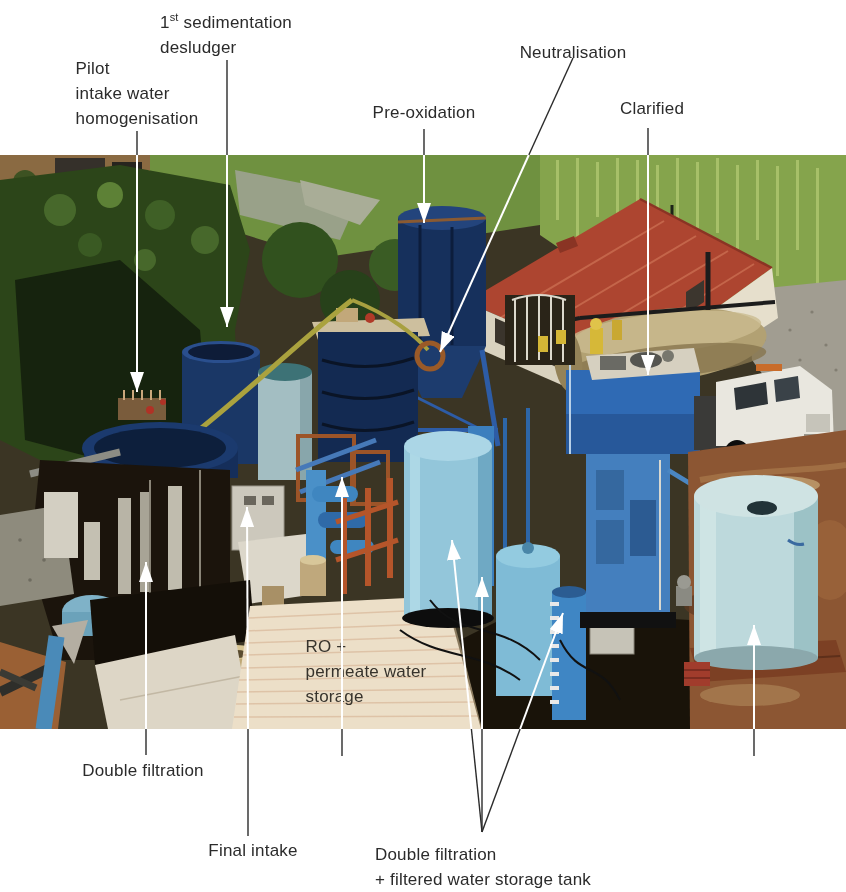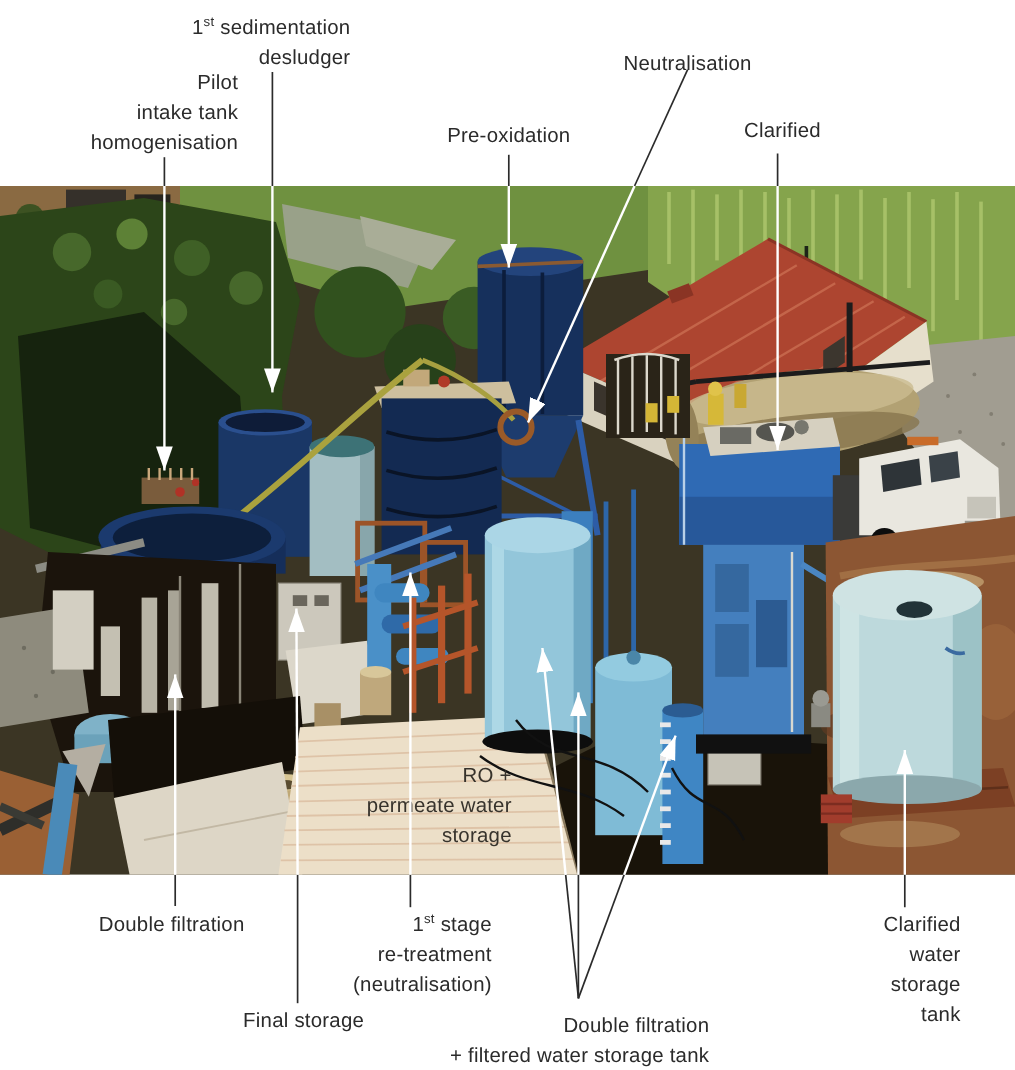--- a/index.html
+++ b/index.html
@@ -1,21 +1,21 @@
 <!DOCTYPE html>
 <html><head>
 <meta charset="utf-8">
 <style>
   html,body{margin:0;padding:0;background:#fff;}
   .page{position:relative;width:846px;height:892px;background:#ffffff;overflow:hidden;
         font-family:"Liberation Sans",sans-serif;}
   .photo-wrap{position:absolute;left:0;top:155px;width:846px;height:574px;}
   .photo-wrap svg{display:block;}
   .arrows{position:absolute;left:0;top:0;width:846px;height:892px;pointer-events:none;}
-  .lbl{position:absolute;transform:translateX(-50%);text-align:right;
+  .lbl{position:absolute;transform:translateX(-50%);text-align:left;
        font-size:17px;line-height:25px;color:#2b2b2b;white-space:pre-line;letter-spacing:.2px;}
   .lbl sup{font-size:11px;vertical-align:super;line-height:0;}
   .lbl.on-photo{color:#37332c;}
 </style>
 </head>
 <body>
 
 <div class="page">
 
   <div class="photo-wrap">
@@ -412,36 +412,31 @@
       <line x1="482" y1="729" x2="482" y2="577" marker-end="url(#ah)"></line>
       <line x1="520.1" y1="729" x2="563" y2="613" marker-end="url(#ah)"></line>
       <line x1="754" y1="729" x2="754" y2="625" marker-end="url(#ah)"></line>
     </g>
   </svg>
 
   <div class="lbl" style="left:226px;top:10px"><span>1</span><sup>st</sup><span> sedimentation
 desludger</span></div>
 
   <div class="lbl" style="left:137px;top:56px">Pilot
-intake tank
+intake water
 homogenisation</div>
 
   <div class="lbl" style="left:424px;top:100px">Pre-oxidation</div>
 
   <div class="lbl" style="left:573px;top:40px">Neutralisation</div>
 
   <div class="lbl" style="left:652px;top:96px">Clarified</div>
 
   <div class="lbl" style="left:143px;top:758px">Double filtration</div>
 
-  <div class="lbl" style="left:352px;top:758px"><span>1</span><sup>st</sup><span> stage
-re-treatment
-(neutralisation)</span></div>
-
-  <div class="lbl" style="left:253px;top:838px">Final storage</div>
+
+  <div class="lbl" style="left:253px;top:838px">Final intake</div>
 
   <div class="lbl" style="left:483px;top:842px">Double filtration
 + filtered water storage tank</div>
 
-  <div class="lbl" style="left:755px;top:758px">Clarified water
-storage tank</div>
 
 </div>
 
 </body></html>

